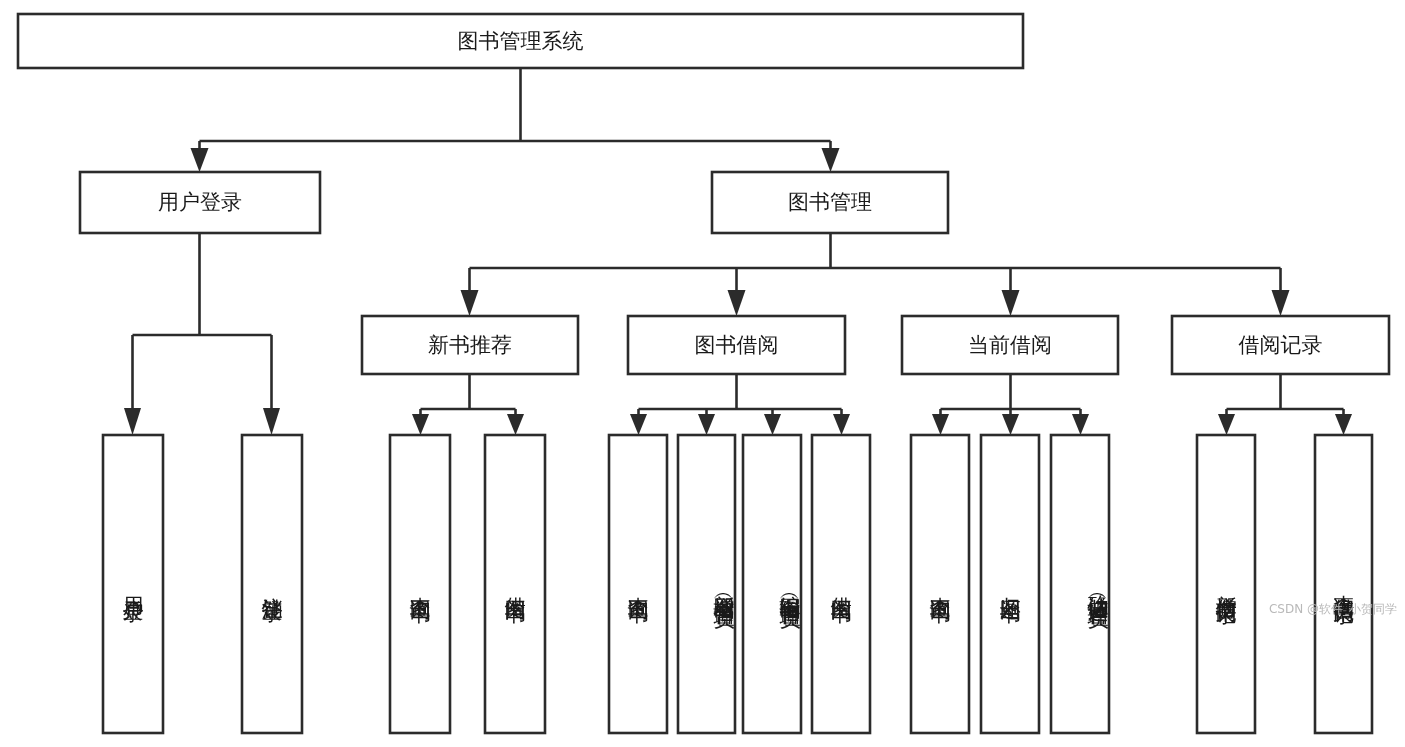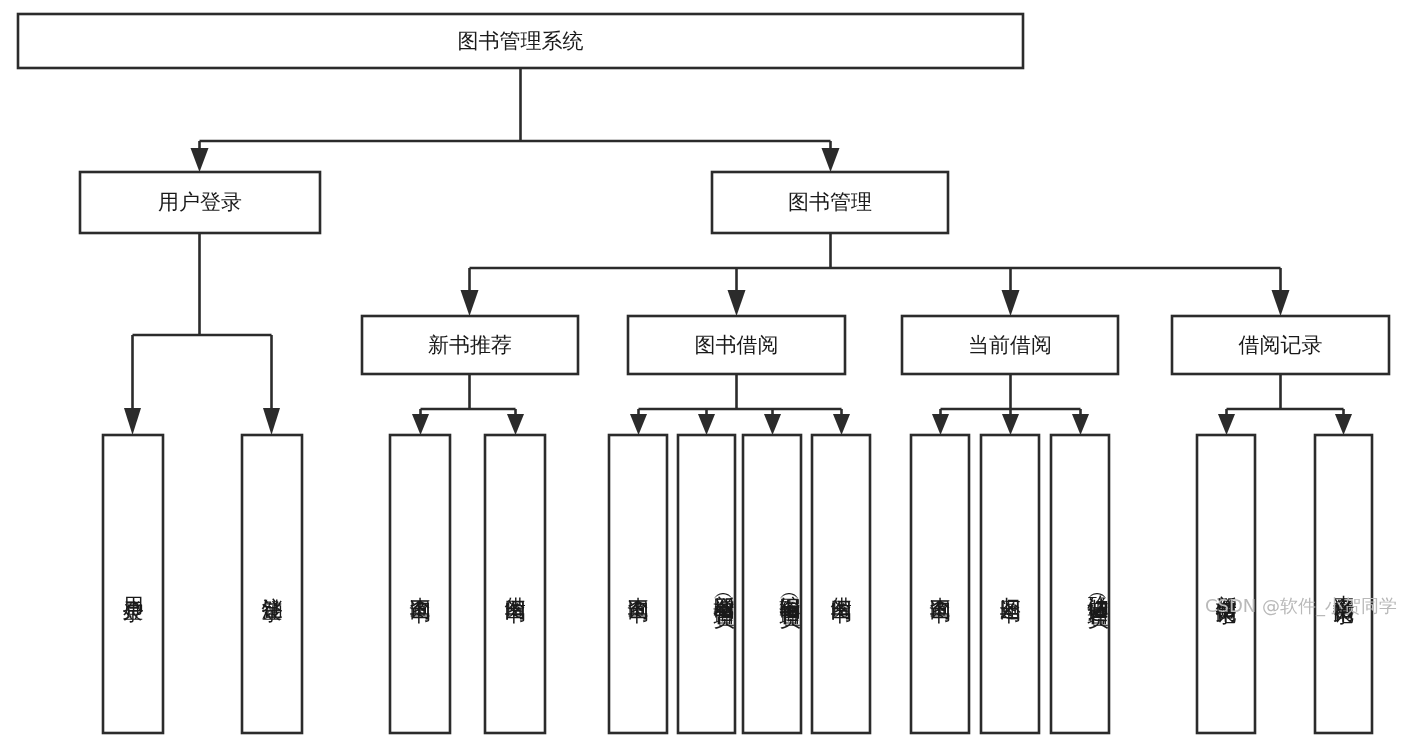--- a/index.html
+++ b/index.html
@@ -58,21 +58,21 @@
     color: #1a1a1a;
     letter-spacing: 2px;
     white-space: nowrap;
     pointer-events: none;
   }
   .watermark {
     position: absolute;
     right: 8px;
     bottom: 4px;
     font-family: "DejaVu Sans", "Liberation Sans", sans-serif;
-    font-size: 18px;
+    font-size: 12px;
     color: #b9b9b9;
     white-space: nowrap;
   }
 </style>
 </head>
 <body>
 
 <div id="diagram-root">
 
   <svg class="diagram-svg" viewBox="0 0 1405 747">

